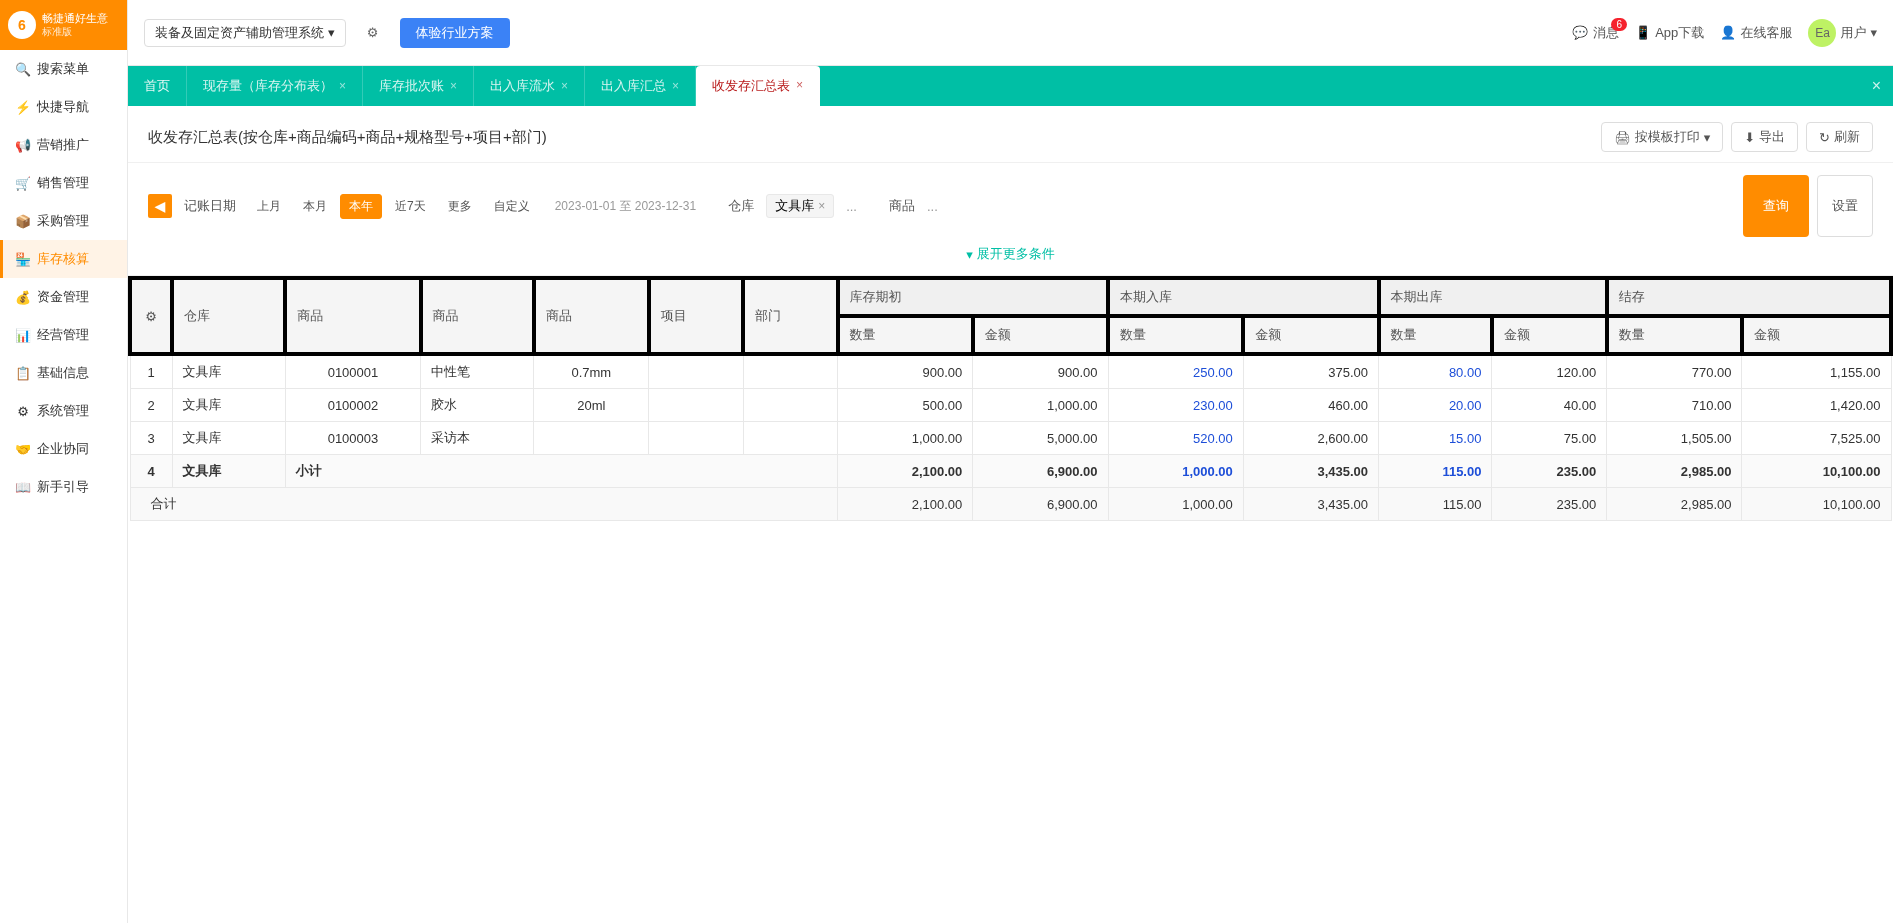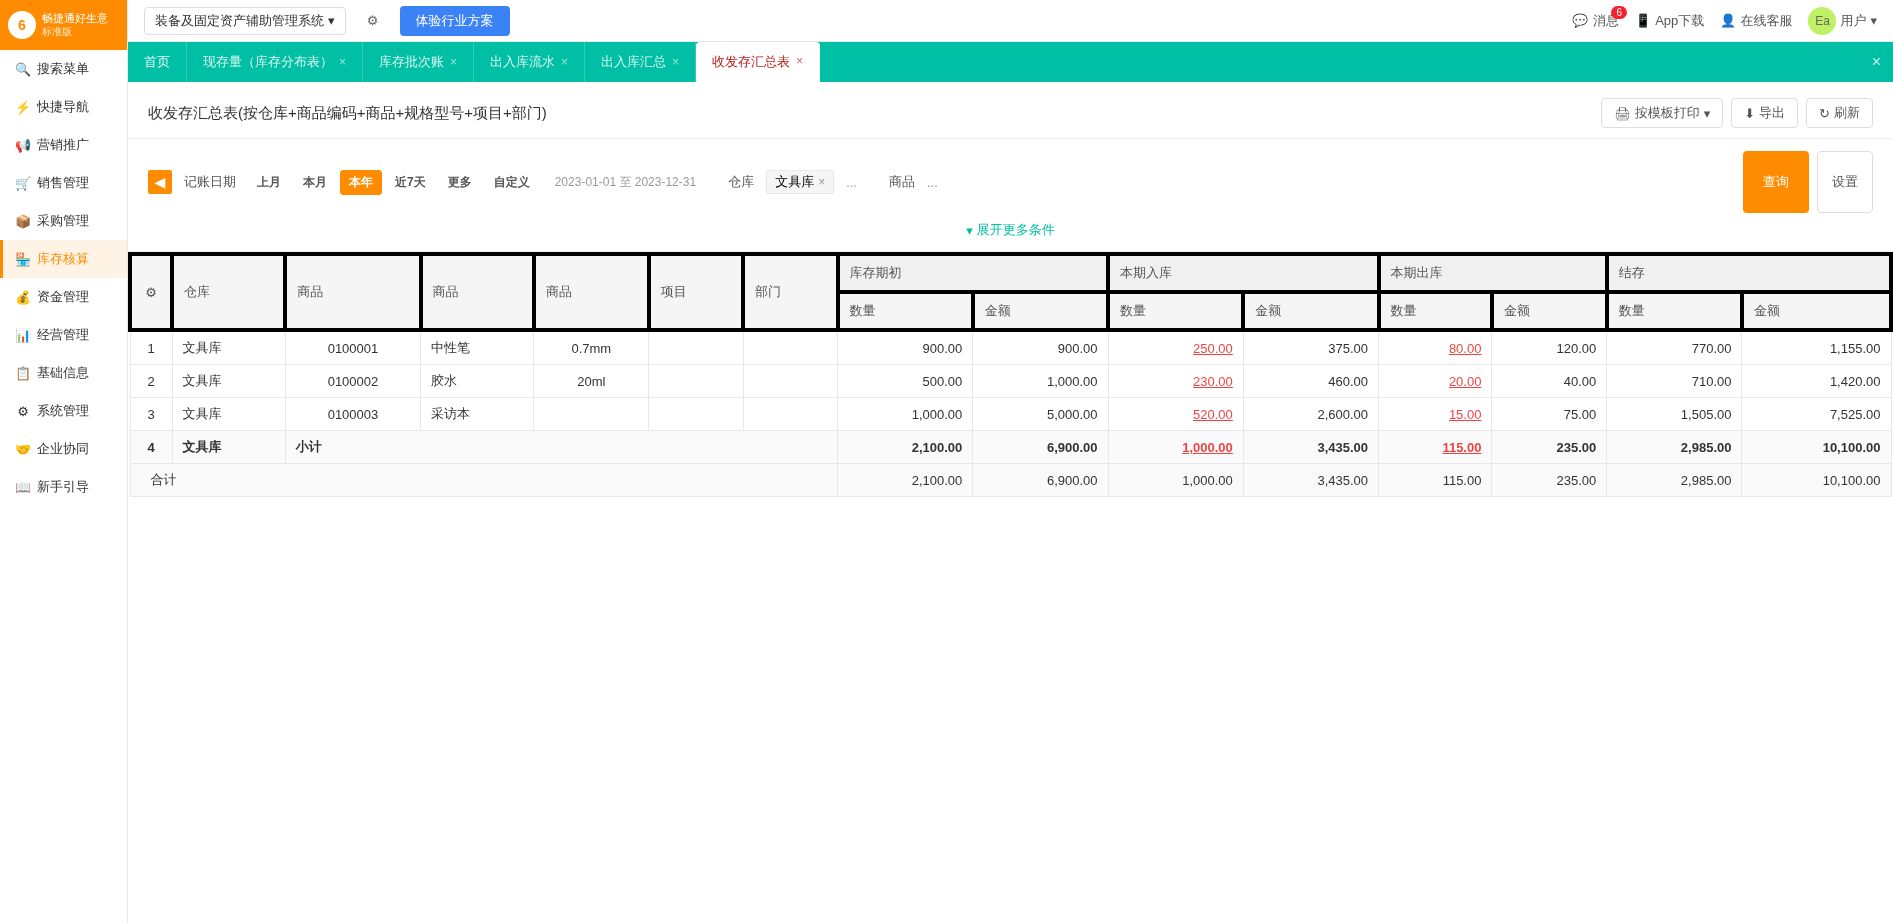--- a/index.html
+++ b/index.html
@@ -14,21 +14,21 @@
     .sidebar-nav { flex: 1; overflow-y: auto; }
     .sidebar-item { display: flex; align-items: center; gap: 6px; padding: 10px 12px; cursor: pointer; color: #333; border-left: 3px solid transparent; }
     .sidebar-item.active { background: #fff3e6; color: #ff8c00; border-left-color: #ff8c00; }
     .sidebar-item-icon { width: 16px; height: 16px; display: flex; align-items: center; justify-content: center; flex-shrink: 0; }
     .sidebar-item-label { font-size: 13px; }
 
     
     .main { flex: 1; display: flex; flex-direction: column; overflow: hidden; }
 
     
-    .topbar { height: 42px; background: #fff; border-bottom: 1px solid #e8e8e8; display: flex; align-items: center; padding: 0 16px; gap: 12px; }
+    .topbar { height: 66px; background: #fff; border-bottom: 1px solid #e8e8e8; display: flex; align-items: center; padding: 0 16px; gap: 12px; }
     .topbar-system-select { display: flex; align-items: center; gap: 4px; border: 1px solid #ddd; padding: 4px 10px; border-radius: 4px; cursor: pointer; font-size: 13px; color: #333; }
     .topbar-btn-gear { width: 30px; height: 30px; display: flex; align-items: center; justify-content: center; cursor: pointer; color: #666; }
     .topbar-btn-experience { background: #3b82f6; color: #fff; border: none; padding: 6px 16px; border-radius: 4px; cursor: pointer; font-size: 13px; }
     .topbar-right { display: flex; align-items: center; gap: 16px; margin-left: auto; }
     .topbar-right-item { display: flex; align-items: center; gap: 4px; cursor: pointer; color: #555; font-size: 13px; position: relative; }
     .badge { background: #f5222d; color: #fff; font-size: 10px; border-radius: 8px; padding: 1px 5px; position: absolute; top: -6px; right: -8px; }
     .user-avatar { width: 28px; height: 28px; background: #bef264; border-radius: 50%; display: flex; align-items: center; justify-content: center; font-size: 12px; color: #666; }
 
     
     .tabbar { background: #00bfa5; display: flex; align-items: center; height: 40px; padding: 0 0; overflow: hidden; }
@@ -44,42 +44,42 @@
     .page-title { font-size: 15px; font-weight: 500; color: #333; }
     .page-actions { display: flex; align-items: center; gap: 8px; }
     .btn-action { display: flex; align-items: center; gap: 4px; padding: 5px 12px; border: 1px solid #ddd; border-radius: 4px; cursor: pointer; font-size: 13px; background: #fff; color: #555; }
     .btn-refresh { display: flex; align-items: center; gap: 4px; padding: 5px 12px; border: 1px solid #ddd; border-radius: 4px; cursor: pointer; font-size: 13px; background: #fff; color: #555; }
 
     
     .filter-area { padding: 12px 20px; border-bottom: 1px solid #f0f0f0; background: #fff; }
     .filter-row { display: flex; align-items: center; gap: 12px; flex-wrap: wrap; }
     .filter-toggle { width: 24px; height: 24px; background: #ff8c00; color: #fff; border-radius: 2px; display: flex; align-items: center; justify-content: center; cursor: pointer; font-size: 14px; flex-shrink: 0; }
     .filter-label { color: #555; font-size: 13px; white-space: nowrap; }
-    .filter-date-group { display: flex; align-items: center; gap: 4px; font-weight: bold; }
+    .filter-date-group { display: flex; align-items: center; gap: 4px; }
     .filter-date-btn { padding: 3px 8px; border-radius: 3px; cursor: pointer; font-size: 12px; color: #555; border: 1px solid transparent; }
     .filter-date-btn.active { background: #ff8c00; color: #fff; border-color: #ff8c00; }
     .filter-date-range { font-size: 12px; color: #999; margin-left: 4px; }
     .warehouse-tag { display: flex; align-items: center; gap: 4px; background: #f5f5f5; border: 1px solid #e8e8e8; border-radius: 3px; padding: 2px 8px; font-size: 13px; }
     .warehouse-tag-close { cursor: pointer; color: #999; font-size: 12px; }
     .filter-more { color: #999; font-size: 13px; cursor: pointer; }
     .filter-expand { display: flex; align-items: center; gap: 4px; color: #00bfa5; cursor: pointer; font-size: 13px; justify-content: center; margin-top: 8px; }
 
     
     .btn-query { background: #ff8c00; color: #fff; border: none; padding: 22px 20px; border-radius: 4px; cursor: pointer; font-size: 13px; }
     .btn-settings { background: #fff; color: #555; border: 1px solid #ddd; padding: 6px 14px; border-radius: 4px; cursor: pointer; font-size: 13px; }
 
     
     .table-container { padding: 0 0; overflow: auto; }
     table { width: 100%; border-collapse: collapse; font-size: 13px; }
     thead tr { background: #f5f5f5; }
     th { padding: 8px 10px; text-align: left; color: #555; font-weight: 500; border: 4px solid #000000; white-space: nowrap; }
     td { padding: 7px 10px; text-align: center; border: 1px solid #e8e8e8; color: #333; white-space: nowrap; }
     .td-left { text-align: left; }
     .td-right { text-align: right; }
-    .td-link { color: #ef4444; text-decoration: underline; cursor: pointer; }
+    .td-link { color: #1d4ed8; cursor: pointer; }
     .row-subtotal td { font-weight: bold; background: #fafafa; }
     .row-total { background: #f9f9f9; }
     .row-total td { font-weight: 500; }
     .settings-icon { width: 18px; height: 18px; display: flex; align-items: center; justify-content: center; cursor: pointer; }
     th.col-group { background: #f0f0f0; }
   </style>
 </head>
 <body>
 
 <div class="sidebar">

